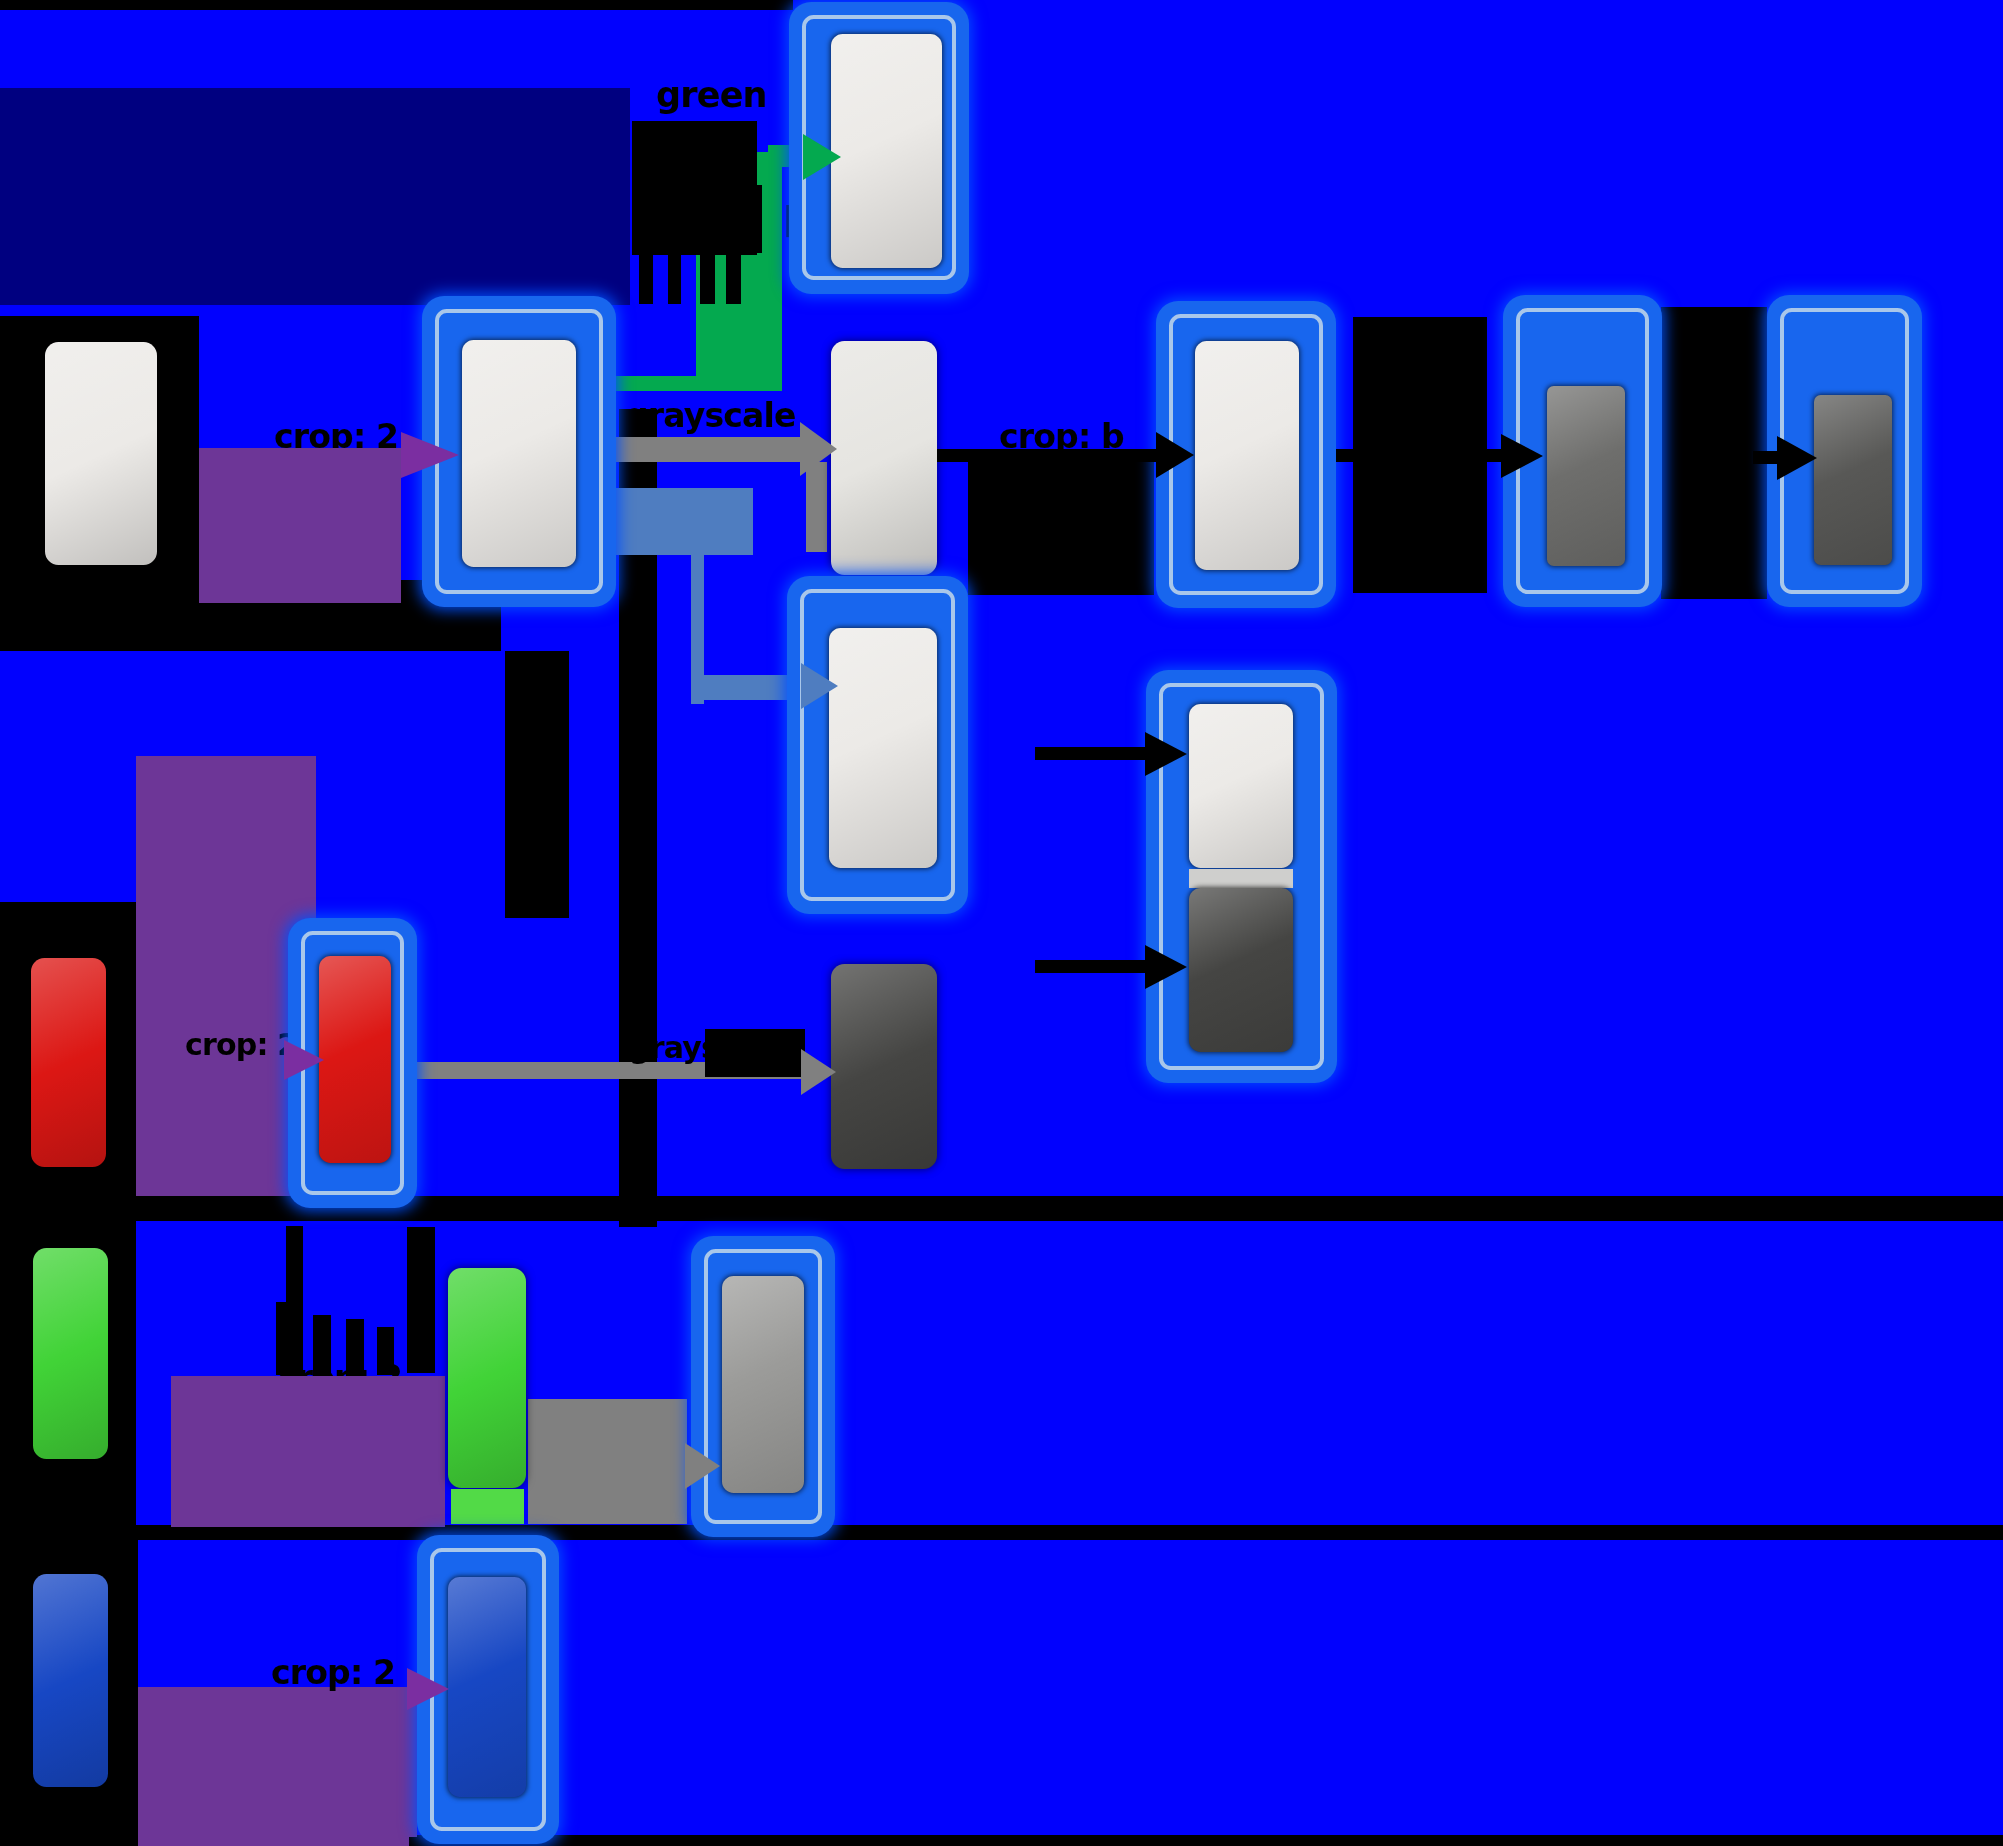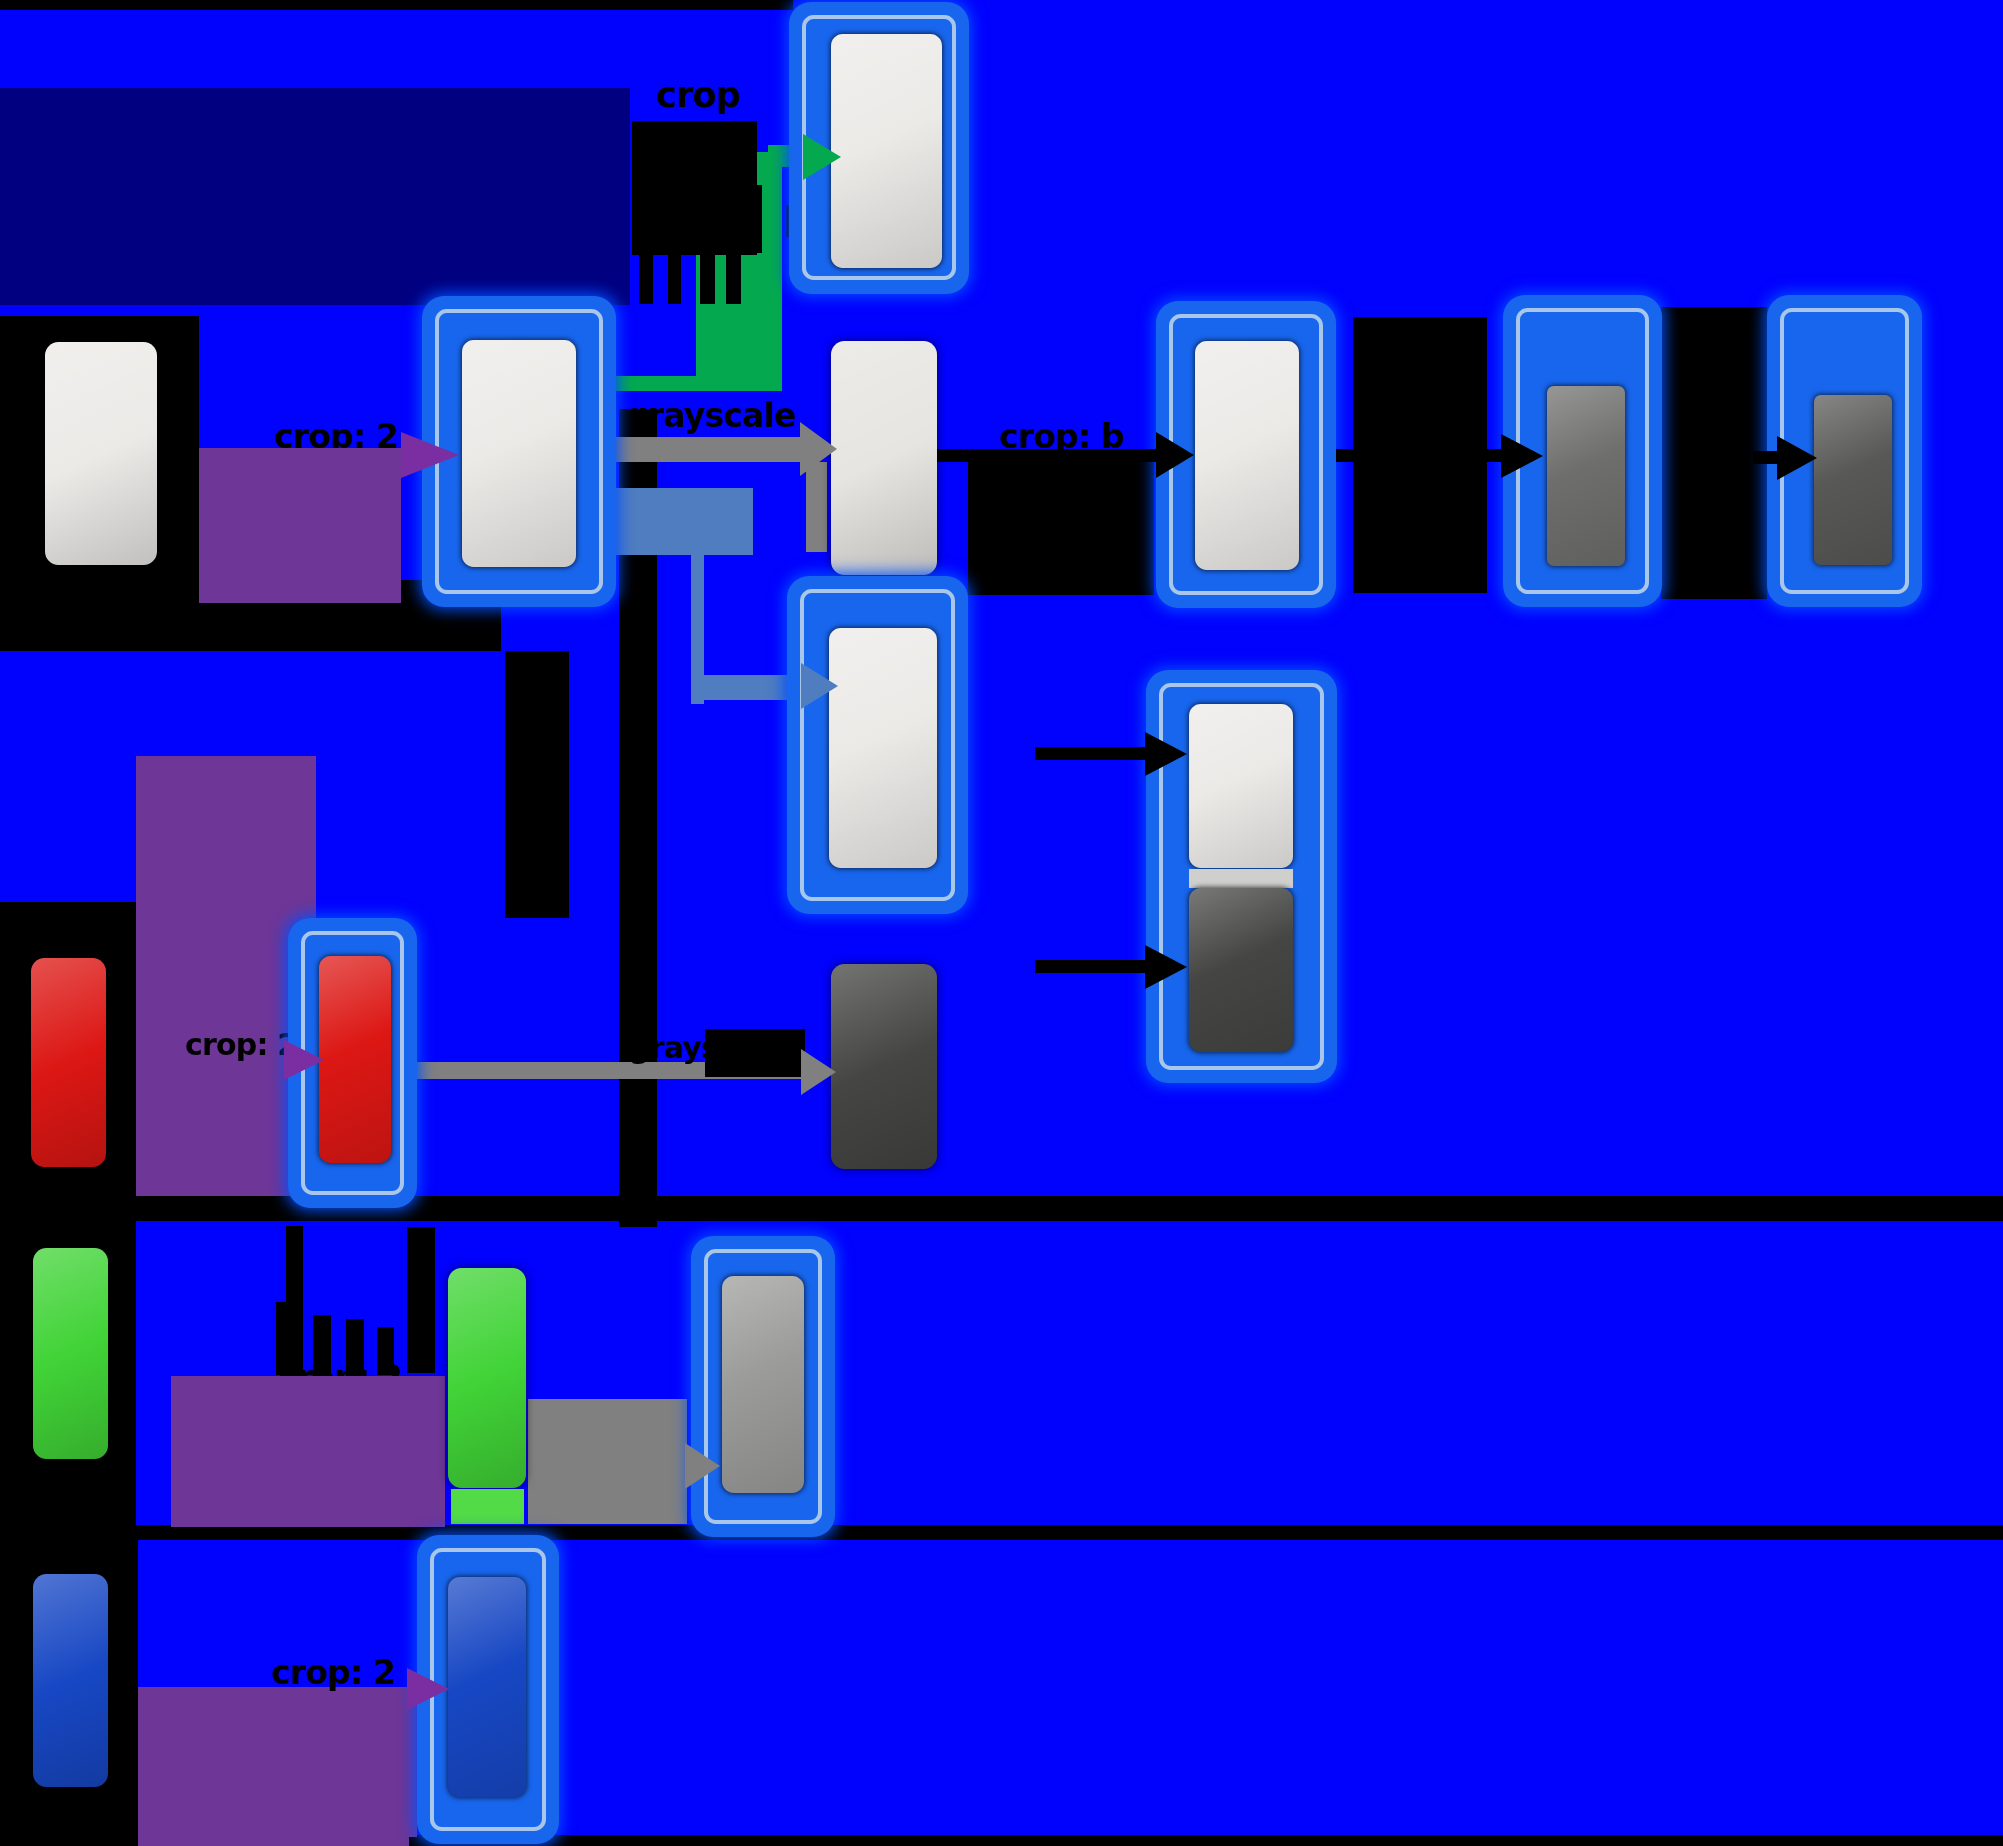--- a/index.html
+++ b/index.html
@@ -65,21 +65,21 @@
   <div class="band z30" style="left: 691px; top: 675px; width: 115px; height: 25px; background-color: rgb(79, 125, 192);"></div>
 
   <div class="band z30" style="left: 615px; top: 376px; width: 83px; height: 15px; background-color: rgb(4, 169, 79);"></div>
   <div class="band z30" style="left: 696px; top: 152px; width: 86px; height: 239px; background-color: rgb(4, 169, 79);"></div>
   <div class="band z30" style="left: 768px; top: 145px; width: 39px; height: 22px; background-color: rgb(4, 169, 79);"></div>
 
   <div class="lbl z40" style="left:185px;top:1027px;font-size:30px;">crop: 2</div>
   <div class="lbl z40" style="left:271px;top:1653px;font-size:33px;">crop: 2</div>
   <div class="lbl z40" style="left:625px;top:396px;font-size:33px;">grayscale</div>
   <div class="lbl z40" style="left:629px;top:1030px;font-size:30px;">grayscale</div>
-  <div class="lbl z40" style="left:656px;top:75px;font-size:35px;">crop</div>
+  <div class="lbl z40" style="left:656px;top:75px;font-size:35px;">green</div>
   <div class="lbl z40" style="left:999px;top:417px;font-size:33px;text-align:center;">crop: b</div>
 
   <div class="blk z45" style="left:632px;top:121px;width:125px;height:134px;"></div>
   <div class="blk z45" style="left:639px;top:250px;width:14px;height:54px;"></div>
   <div class="blk z45" style="left:668px;top:250px;width:12.5px;height:54px;"></div>
   <div class="blk z45" style="left:700px;top:250px;width:15px;height:54px;"></div>
   <div class="blk z45" style="left:726px;top:250px;width:15px;height:54px;"></div>
   <div class="blk z45" style="left:754px;top:185px;width:8.3px;height:68px;"></div>
   <div class="blk z45" style="left:968px;top:453px;width:186px;height:142px;"></div>
   <div class="blk z45" style="left:705px;top:1029px;width:100px;height:48px;"></div>

